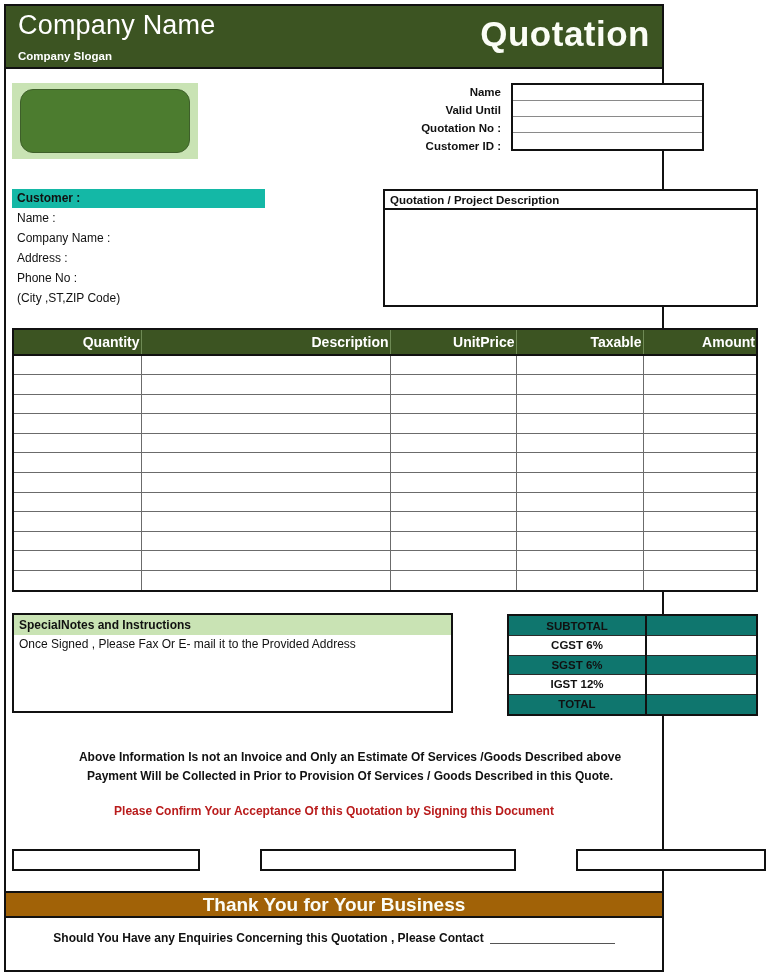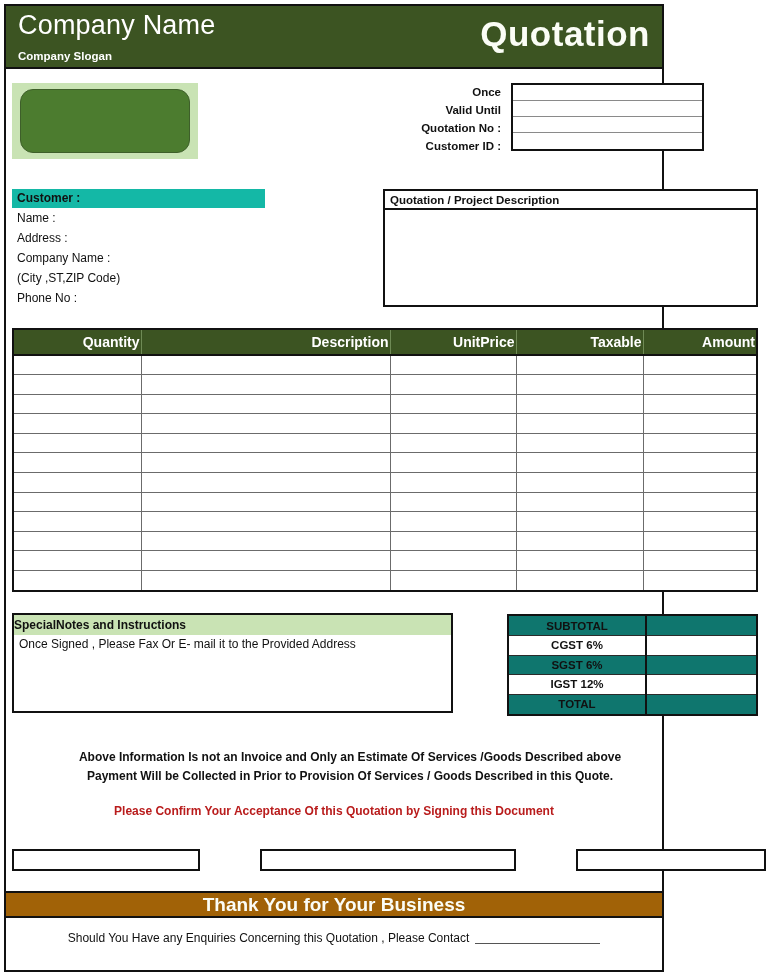--- a/index.html
+++ b/index.html
@@ -236,20 +236,21 @@
     width: 441px;
     height: 100px;
     border: 2px solid #111111;
     box-sizing: border-box;
     background: #ffffff;
   }
   .notes-head {
     background: #c9e3b4;
     height: 20px;
     line-height: 20px;
+    padding-left: 5px;
     font-size: 12px;
     font-weight: bold;
     box-sizing: border-box;
   }
   .notes-body {
     padding: 2px 5px 0 5px;
     font-size: 12px;
     color: #111111;
   }
 
@@ -343,21 +344,21 @@
     color: #fbfdf6;
   }
 
   .contact {
     position: absolute;
     left: 0;
     top: 925px;
     width: 100%;
     text-align: center;
     font-size: 12px;
-    font-weight: normal;
+    font-weight: bold;
     color: #111111;
   }
   .contact-rule {
     display: inline-block;
     width: 125px;
     border-bottom: 1.5px solid #555555;
     margin-left: 6px;
     vertical-align: -2px;
   }
 </style>
@@ -373,42 +374,42 @@
       <div class="doc-title">Quotation</div>
     </div>
 
     <div class="meta">
       <div class="logo-frame">
         <div class="logo-inner"></div>
       </div>
 
       <div class="date-block">
         <div class="date-labels">
-          <div class="date-label">Once</div>
+          <div class="date-label">Name</div>
           <div class="date-label">Valid Until</div>
           <div class="date-label">Quotation No :</div>
           <div class="date-label">Customer ID :</div>
         </div>
         <div class="date-boxes">
           <div class="date-box"></div>
           <div class="date-box"></div>
           <div class="date-box"></div>
           <div class="date-box"></div>
         </div>
       </div>
     </div>
 
     <div class="partyband">
       <div class="cust">
         <div class="cust-head">Customer :</div>
         <div class="cust-line">Name :</div>
+        <div class="cust-line">Company Name :</div>
         <div class="cust-line">Address :</div>
-        <div class="cust-line">Company Name :</div>
+        <div class="cust-line">Phone No :</div>
         <div class="cust-line">(City ,ST,ZIP Code)</div>
-        <div class="cust-line">Phone No :</div>
       </div>
 
       <div class="desc">
         <div class="desc-head">Quotation / Project Description</div>
         <div class="desc-body"></div>
       </div>
     </div>
 
     <div class="items">
       <table class="items-tbl">

